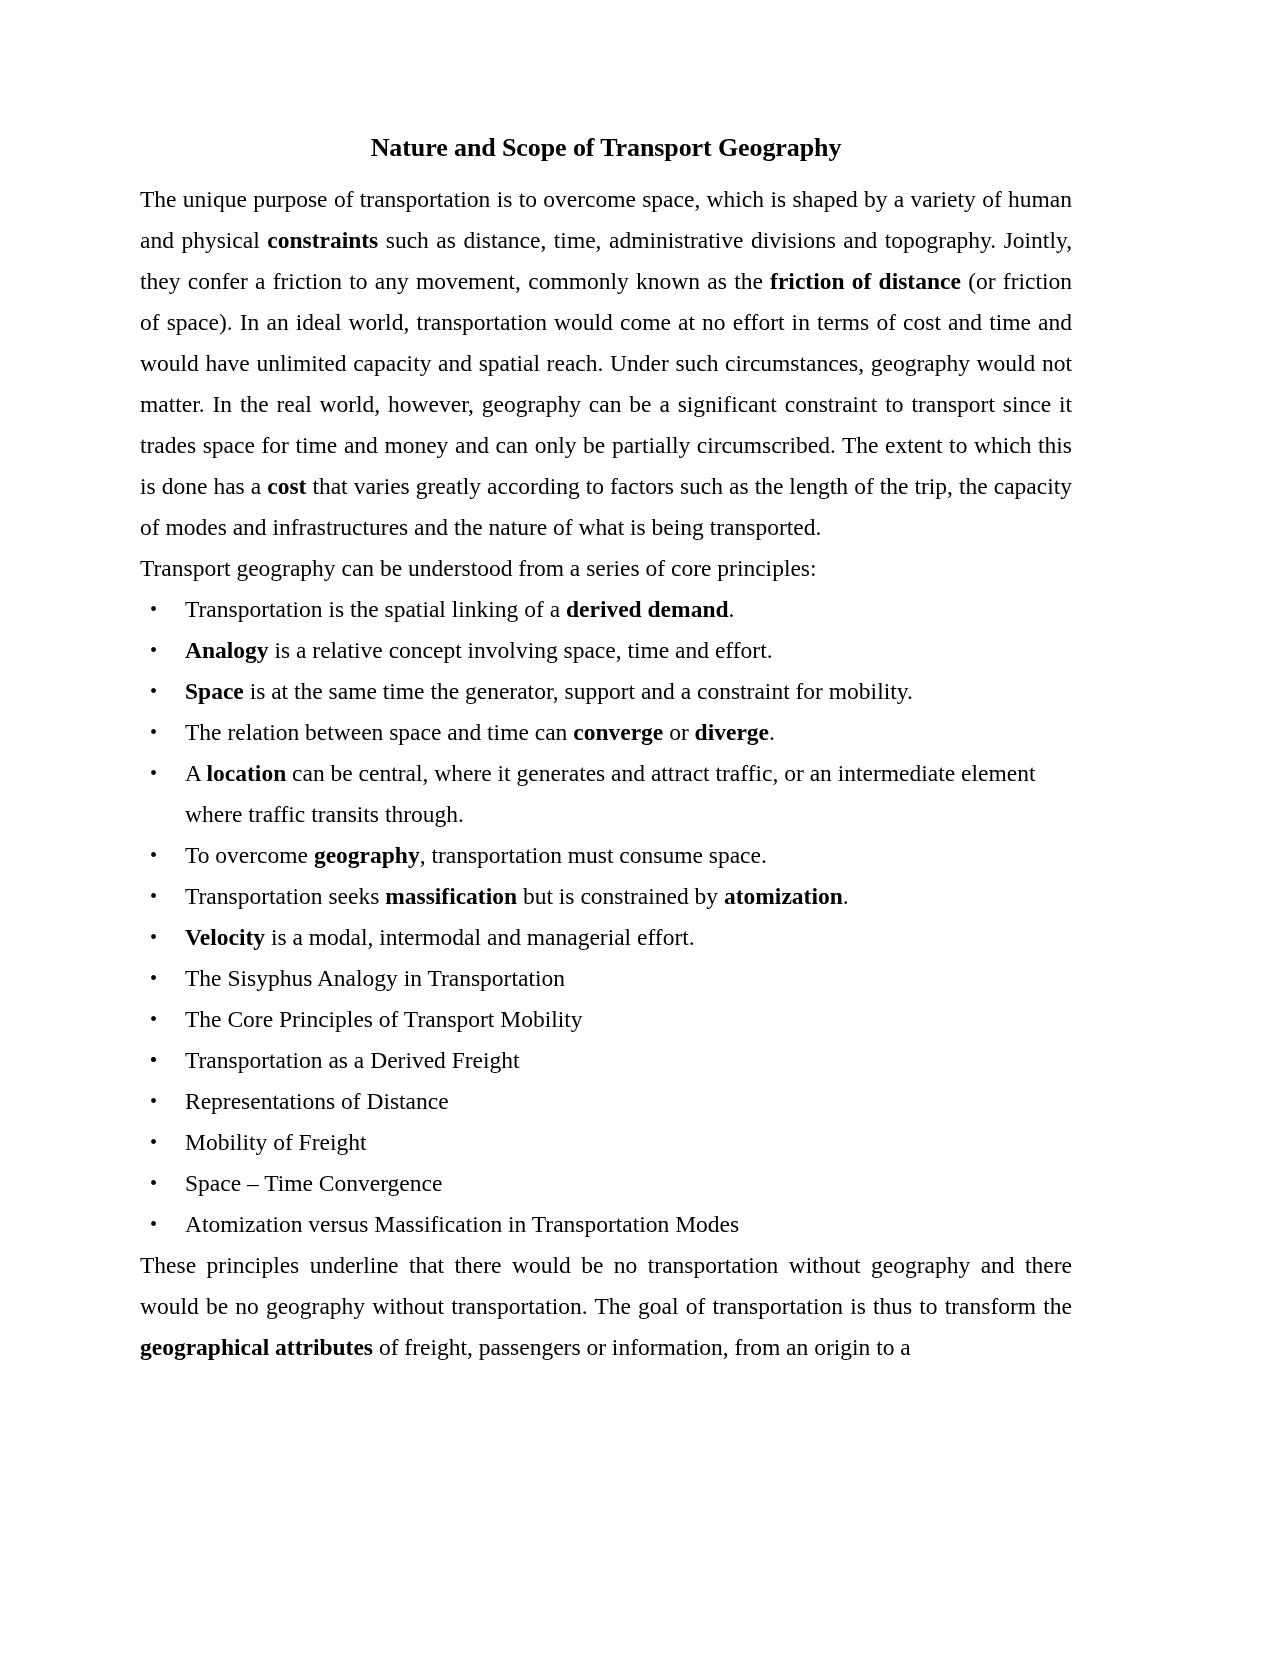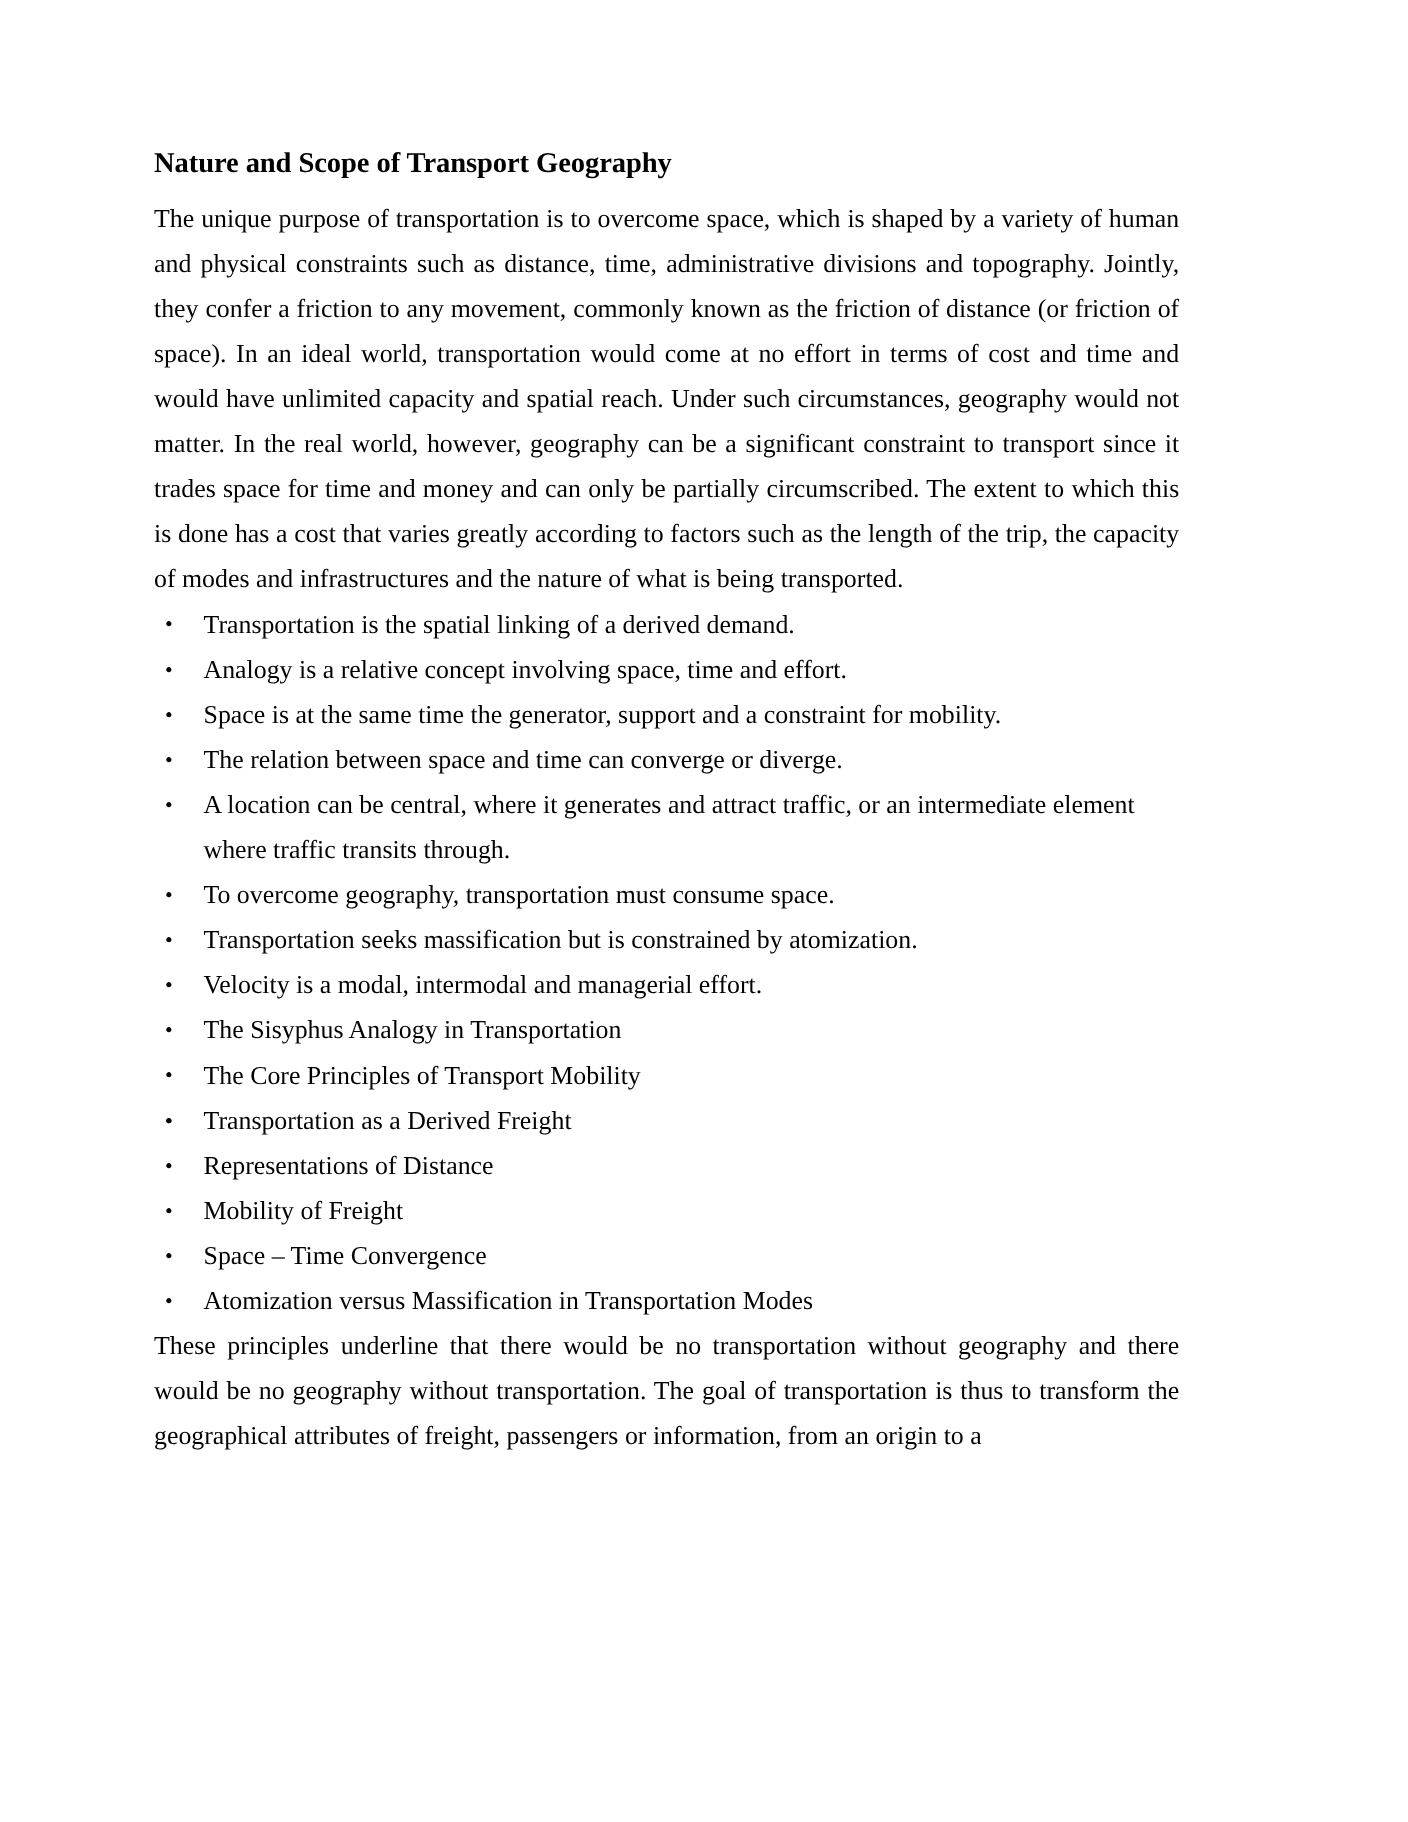--- a/index.html
+++ b/index.html
@@ -22,20 +22,21 @@
     left: 140px;
     top: 132px;
     width: 932px;
   }
   .doc-title {
     font-size: 26px;
     font-weight: bold;
     line-height: 1.25;
     margin: 0 0 14px 0;
     letter-spacing: -0.1px;
+    text-align: center;
   }
   .para {
     font-size: 23.5px;
     line-height: 41px;
     text-align: justify;
     text-justify: inter-word;
     margin: 0;
     -webkit-hyphens: none;
     hyphens: none;
   }
@@ -65,32 +66,33 @@
     font-size: 20px;
     line-height: 41px;
   }
   .closing {
     font-size: 23.5px;
     line-height: 41px;
     text-align: justify;
     text-justify: inter-word;
     margin: 0;
   }
-  b, strong { font-weight: normal; margin-top: 32px; }
+  b, strong { font-weight: bold; margin-top: 32px; }
 </style>
 </head>
 <body>
 
 <div class="page">
   <div class="content">
 
     <h1 class="doc-title">Nature and Scope of Transport Geography</h1>
 
     <p class="para para-lead"><span>The unique purpose of transportation is to overcome space, which is shaped by a variety of human and physical </span><b>constraints</b><span> such as distance, time, administrative divisions and topography. Jointly, they confer a friction to any movement, commonly known as the </span><b>friction of distance</b><span> (or friction of space). In an ideal world, transportation would come at no effort in terms of cost and time and would have unlimited capacity and spatial reach. Under such circumstances, geography would not matter. In the real world, however, geography can be a significant constraint to transport since it trades space for time and money and can only be partially circumscribed. The extent to which this is done has a </span><b>cost</b><span> that varies greatly according to factors such as the length of the trip, the capacity of modes and infrastructures and the nature of what is being transported.</span></p>
 
+    <p class="para para-nojust">Transport geography can be understood from a series of core principles:</p>
 
     <ul class="bullet-list">
 
     <li class="bullet-item"><span class="bullet-mark">•</span><span><span>Transportation is the spatial linking of a </span><b>derived demand</b><span>.</span></span></li>
         <li class="bullet-item"><span class="bullet-mark">•</span><span><b>Analogy</b><span> is a relative concept involving space, time and effort.</span></span></li>
         <li class="bullet-item"><span class="bullet-mark">•</span><span><b>Space</b><span> is at the same time the generator, support and a constraint for mobility.</span></span></li>
         <li class="bullet-item"><span class="bullet-mark">•</span><span><span>The relation between space and time can </span><b>converge</b><span> or </span><b>diverge</b><span>.</span></span></li>
         <li class="bullet-item"><span class="bullet-mark">•</span><span><span>A </span><b>location</b><span> can be central, where it generates and attract traffic, or an intermediate element where traffic transits through.</span></span></li>
         <li class="bullet-item"><span class="bullet-mark">•</span><span><span>To overcome </span><b>geography</b><span>, transportation must consume space.</span></span></li>
         <li class="bullet-item"><span class="bullet-mark">•</span><span><span>Transportation seeks </span><b>massification</b><span> but is constrained by </span><b>atomization</b><span>.</span></span></li>

